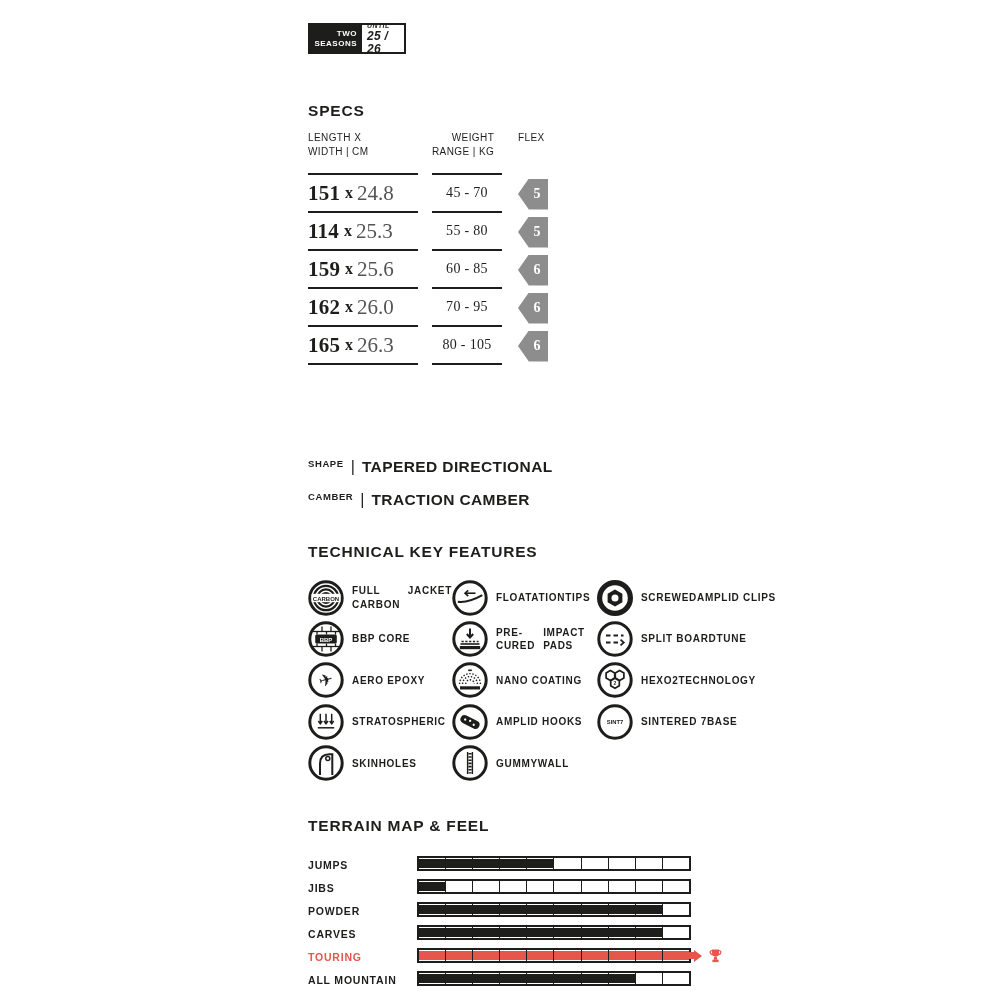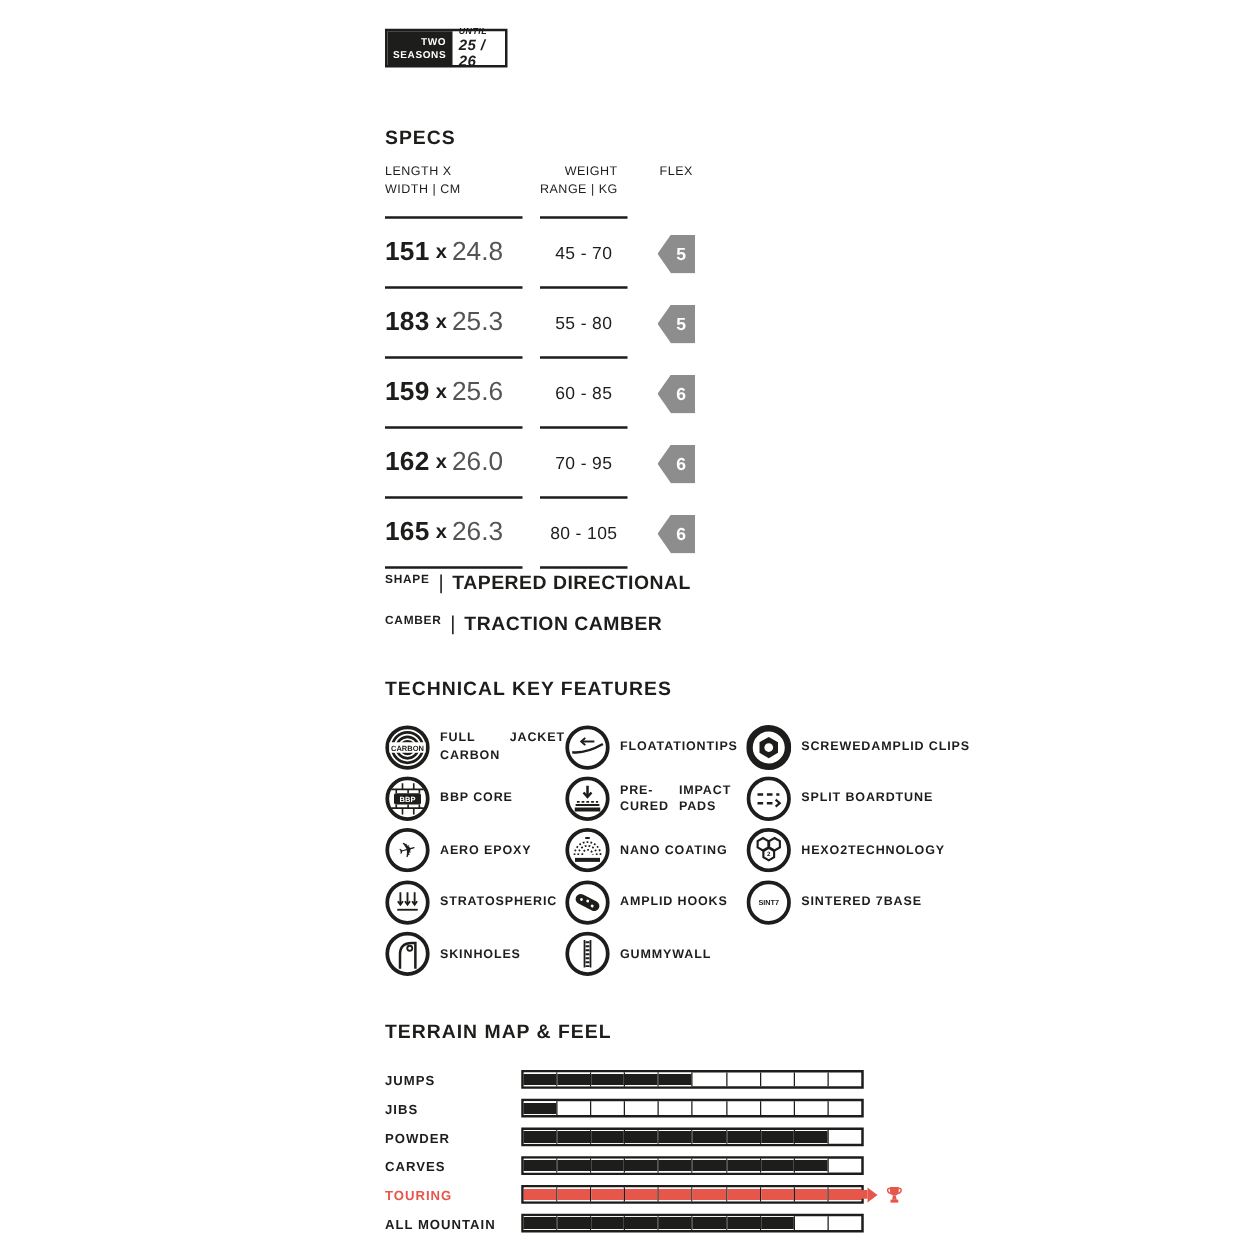--- a/index.html
+++ b/index.html
@@ -27,28 +27,28 @@
   
   .sec-title{font-size:15.5px;font-weight:bold;letter-spacing:.8px;}
 
   
   .spec-table{left:308px;top:131px;}
   .t-head,.t-row{display:flex;align-items:stretch;}
   .col-size{width:110px;margin-right:14px;border-bottom:2px solid var(--ink);
             display:flex;align-items:center;box-sizing:border-box;}
   .col-wt{width:70px;border-bottom:2px solid var(--ink);display:flex;align-items:center;
           justify-content:center;box-sizing:border-box;}
-  .col-fx{width:46px;margin-left:16px;display:flex;align-items:center;justify-content:center;}
+  .col-fx{width:46px;margin-left:16px;display:flex;align-items:center;justify-content:flex-start;}
   .t-head{height:44px;}
   .t-head .col-size,.t-head .col-wt{align-items:flex-start;}
   .t-head .hd{font-size:10px;font-weight:normal;letter-spacing:.4px;line-height:13.5px;display:block;}
   .t-head .col-wt{justify-content:flex-start;text-align:right;}
   .t-head .col-fx{align-items:flex-start;padding-top:0;}
   .hwrap{display:flex;flex-direction:column;}
-  .t-row{height:56px;}
+  .t-row{height:38px;font-family:Liberation Serif, serif;}
   .len{font-size:21px;font-weight:bold;letter-spacing:.2px;}
   .xsep{font-size:16px;font-weight:bold;margin:0 4px 0 5px;}
   .wid{font-size:21px;font-weight:normal;color:var(--num-gray);}
   .wt-val{font-size:14px;letter-spacing:.3px;}
   .flex-badge{width:30px;height:31px;background:var(--flex-gray);color:#fff;
               clip-path:polygon(0 50%,36% 0,100% 0,100% 100%,36% 100%);
               display:flex;align-items:center;justify-content:center;
               padding-left:8px;box-sizing:border-box;font-size:14px;font-weight:bold;}
 
   
@@ -129,21 +129,21 @@
         </div>
       <div class="col-wt">
           <span class="wt-val">45 - 70</span>
         </div>
       <div class="col-fx">
           <span class="flex-badge">5</span>
         </div>
     </div>
     <div class="t-row">
       <div class="col-size">
-          <span class="len">183</span>
+          <span class="len">114</span>
           <span class="xsep">x</span>
           <span class="wid">25.3</span>
         </div>
       <div class="col-wt">
           <span class="wt-val">55 - 80</span>
         </div>
       <div class="col-fx">
           <span class="flex-badge">5</span>
         </div>
     </div>

